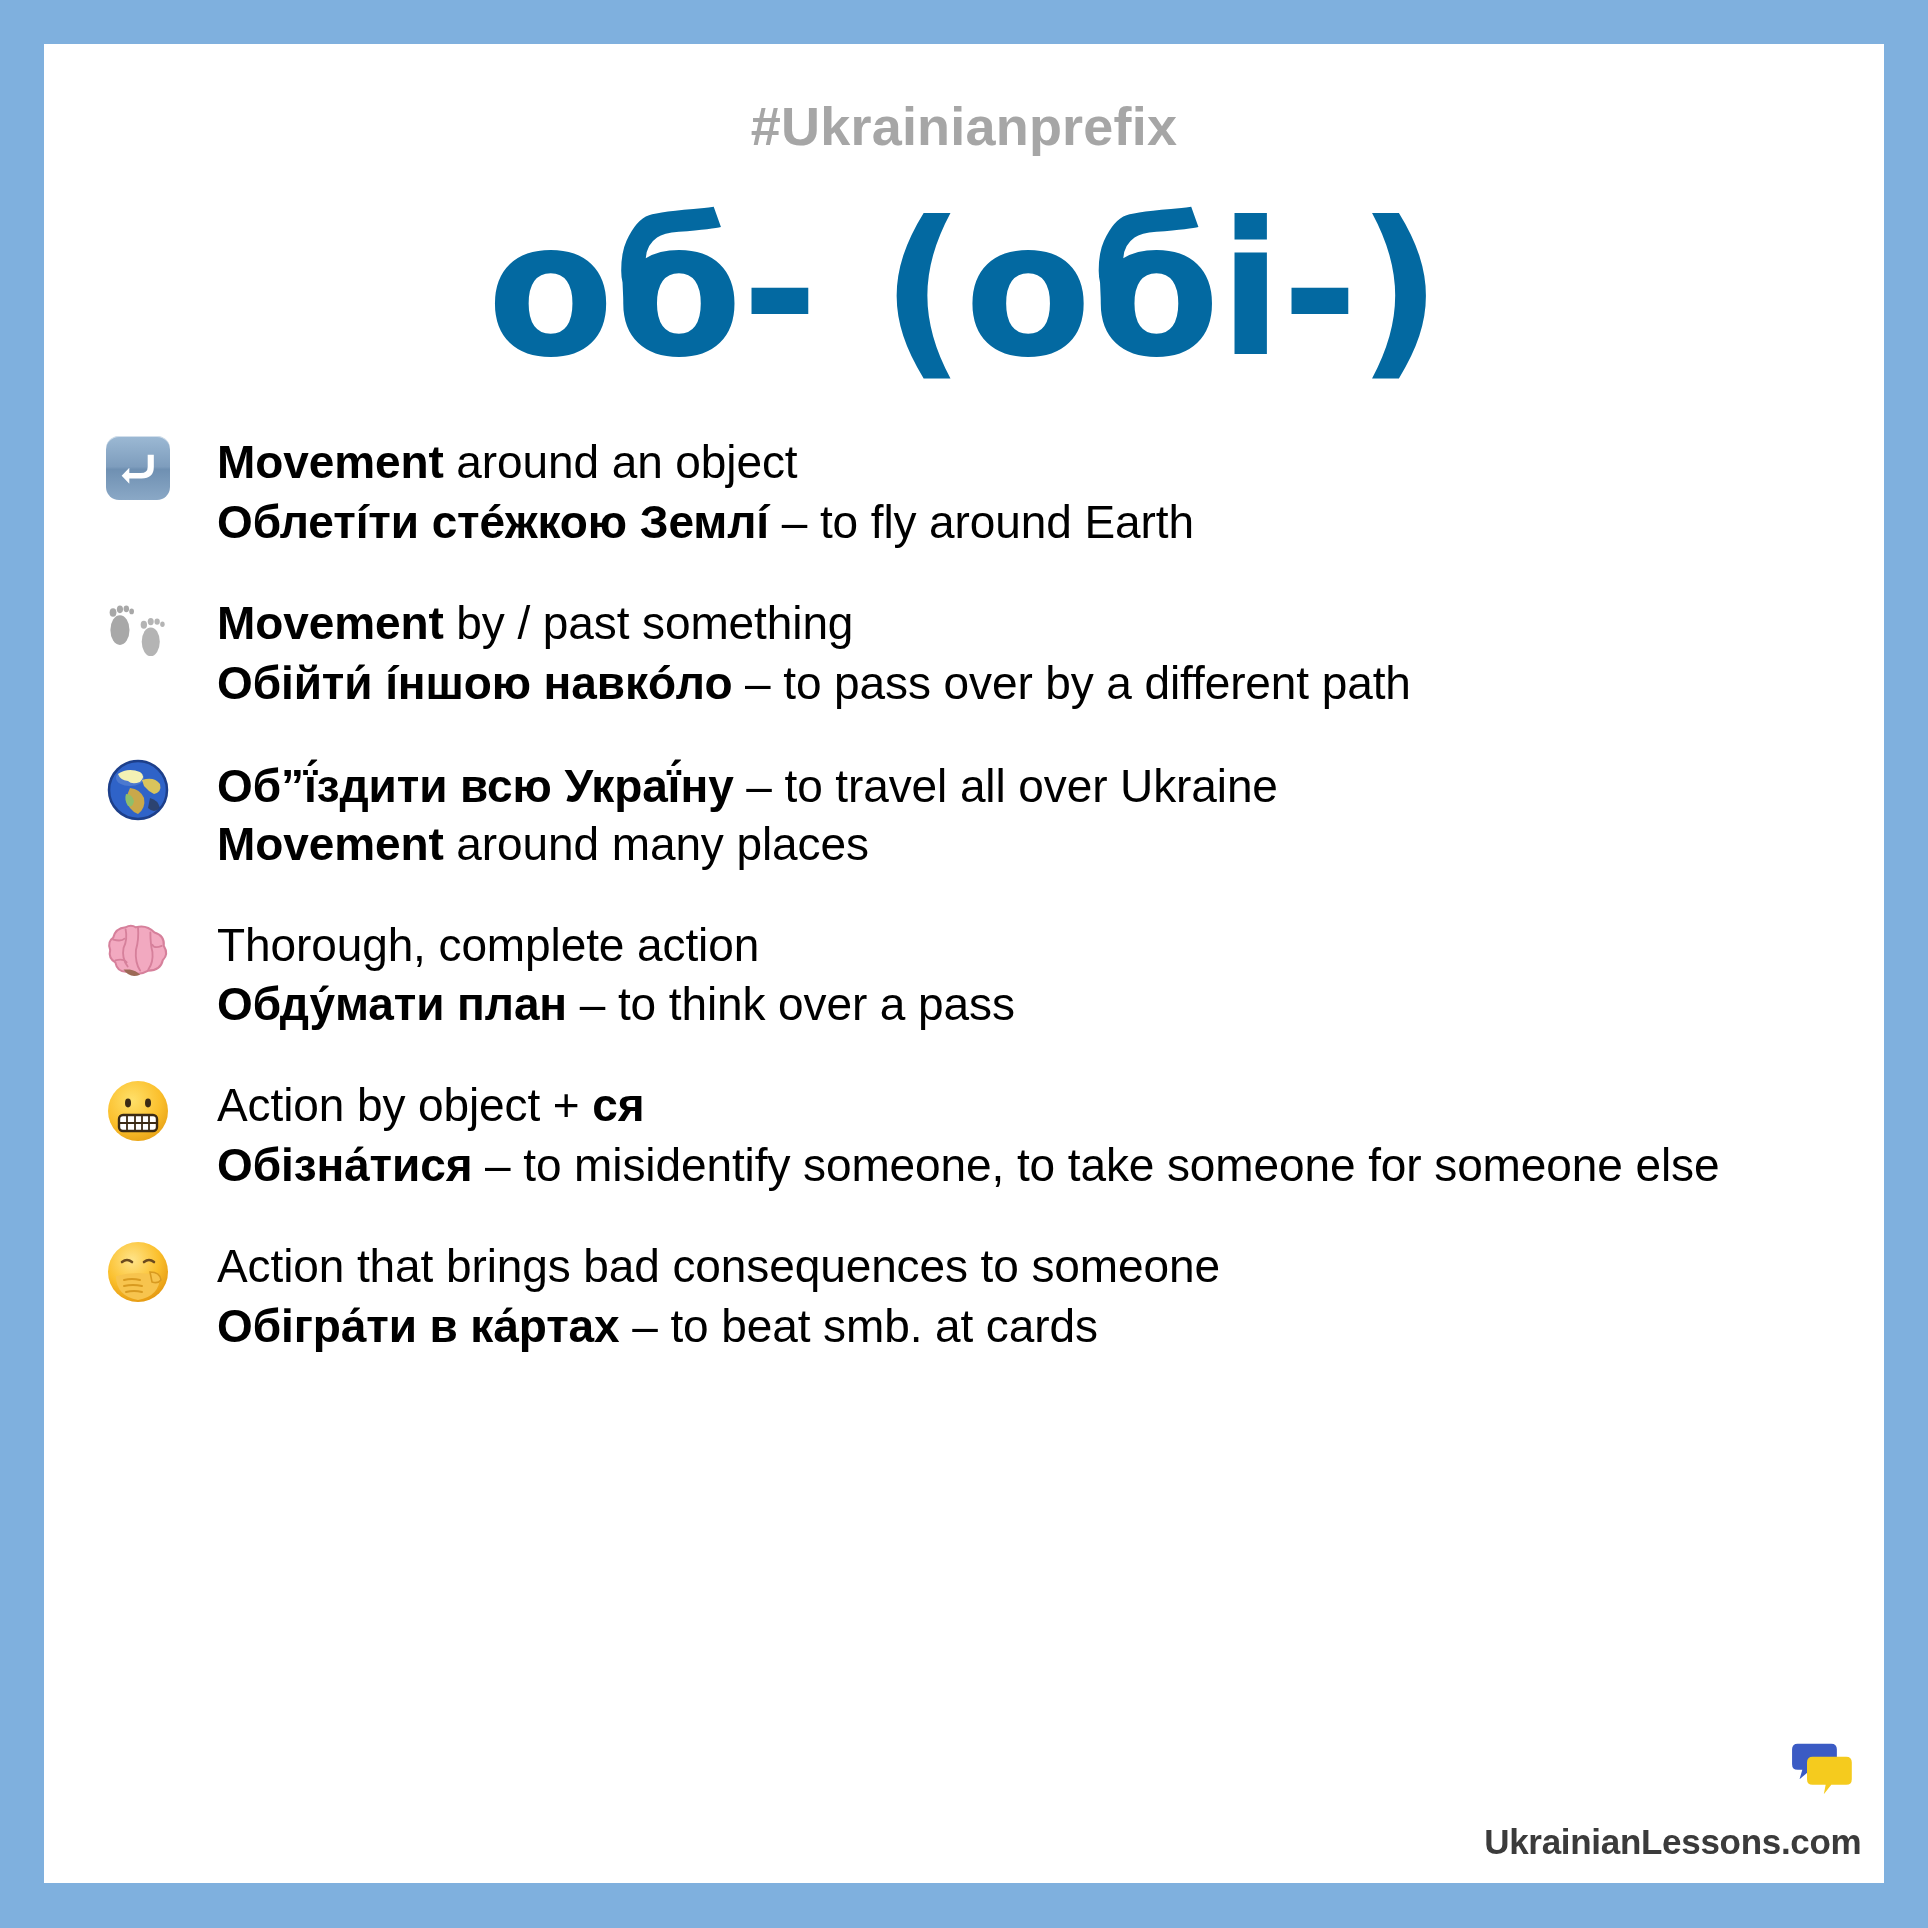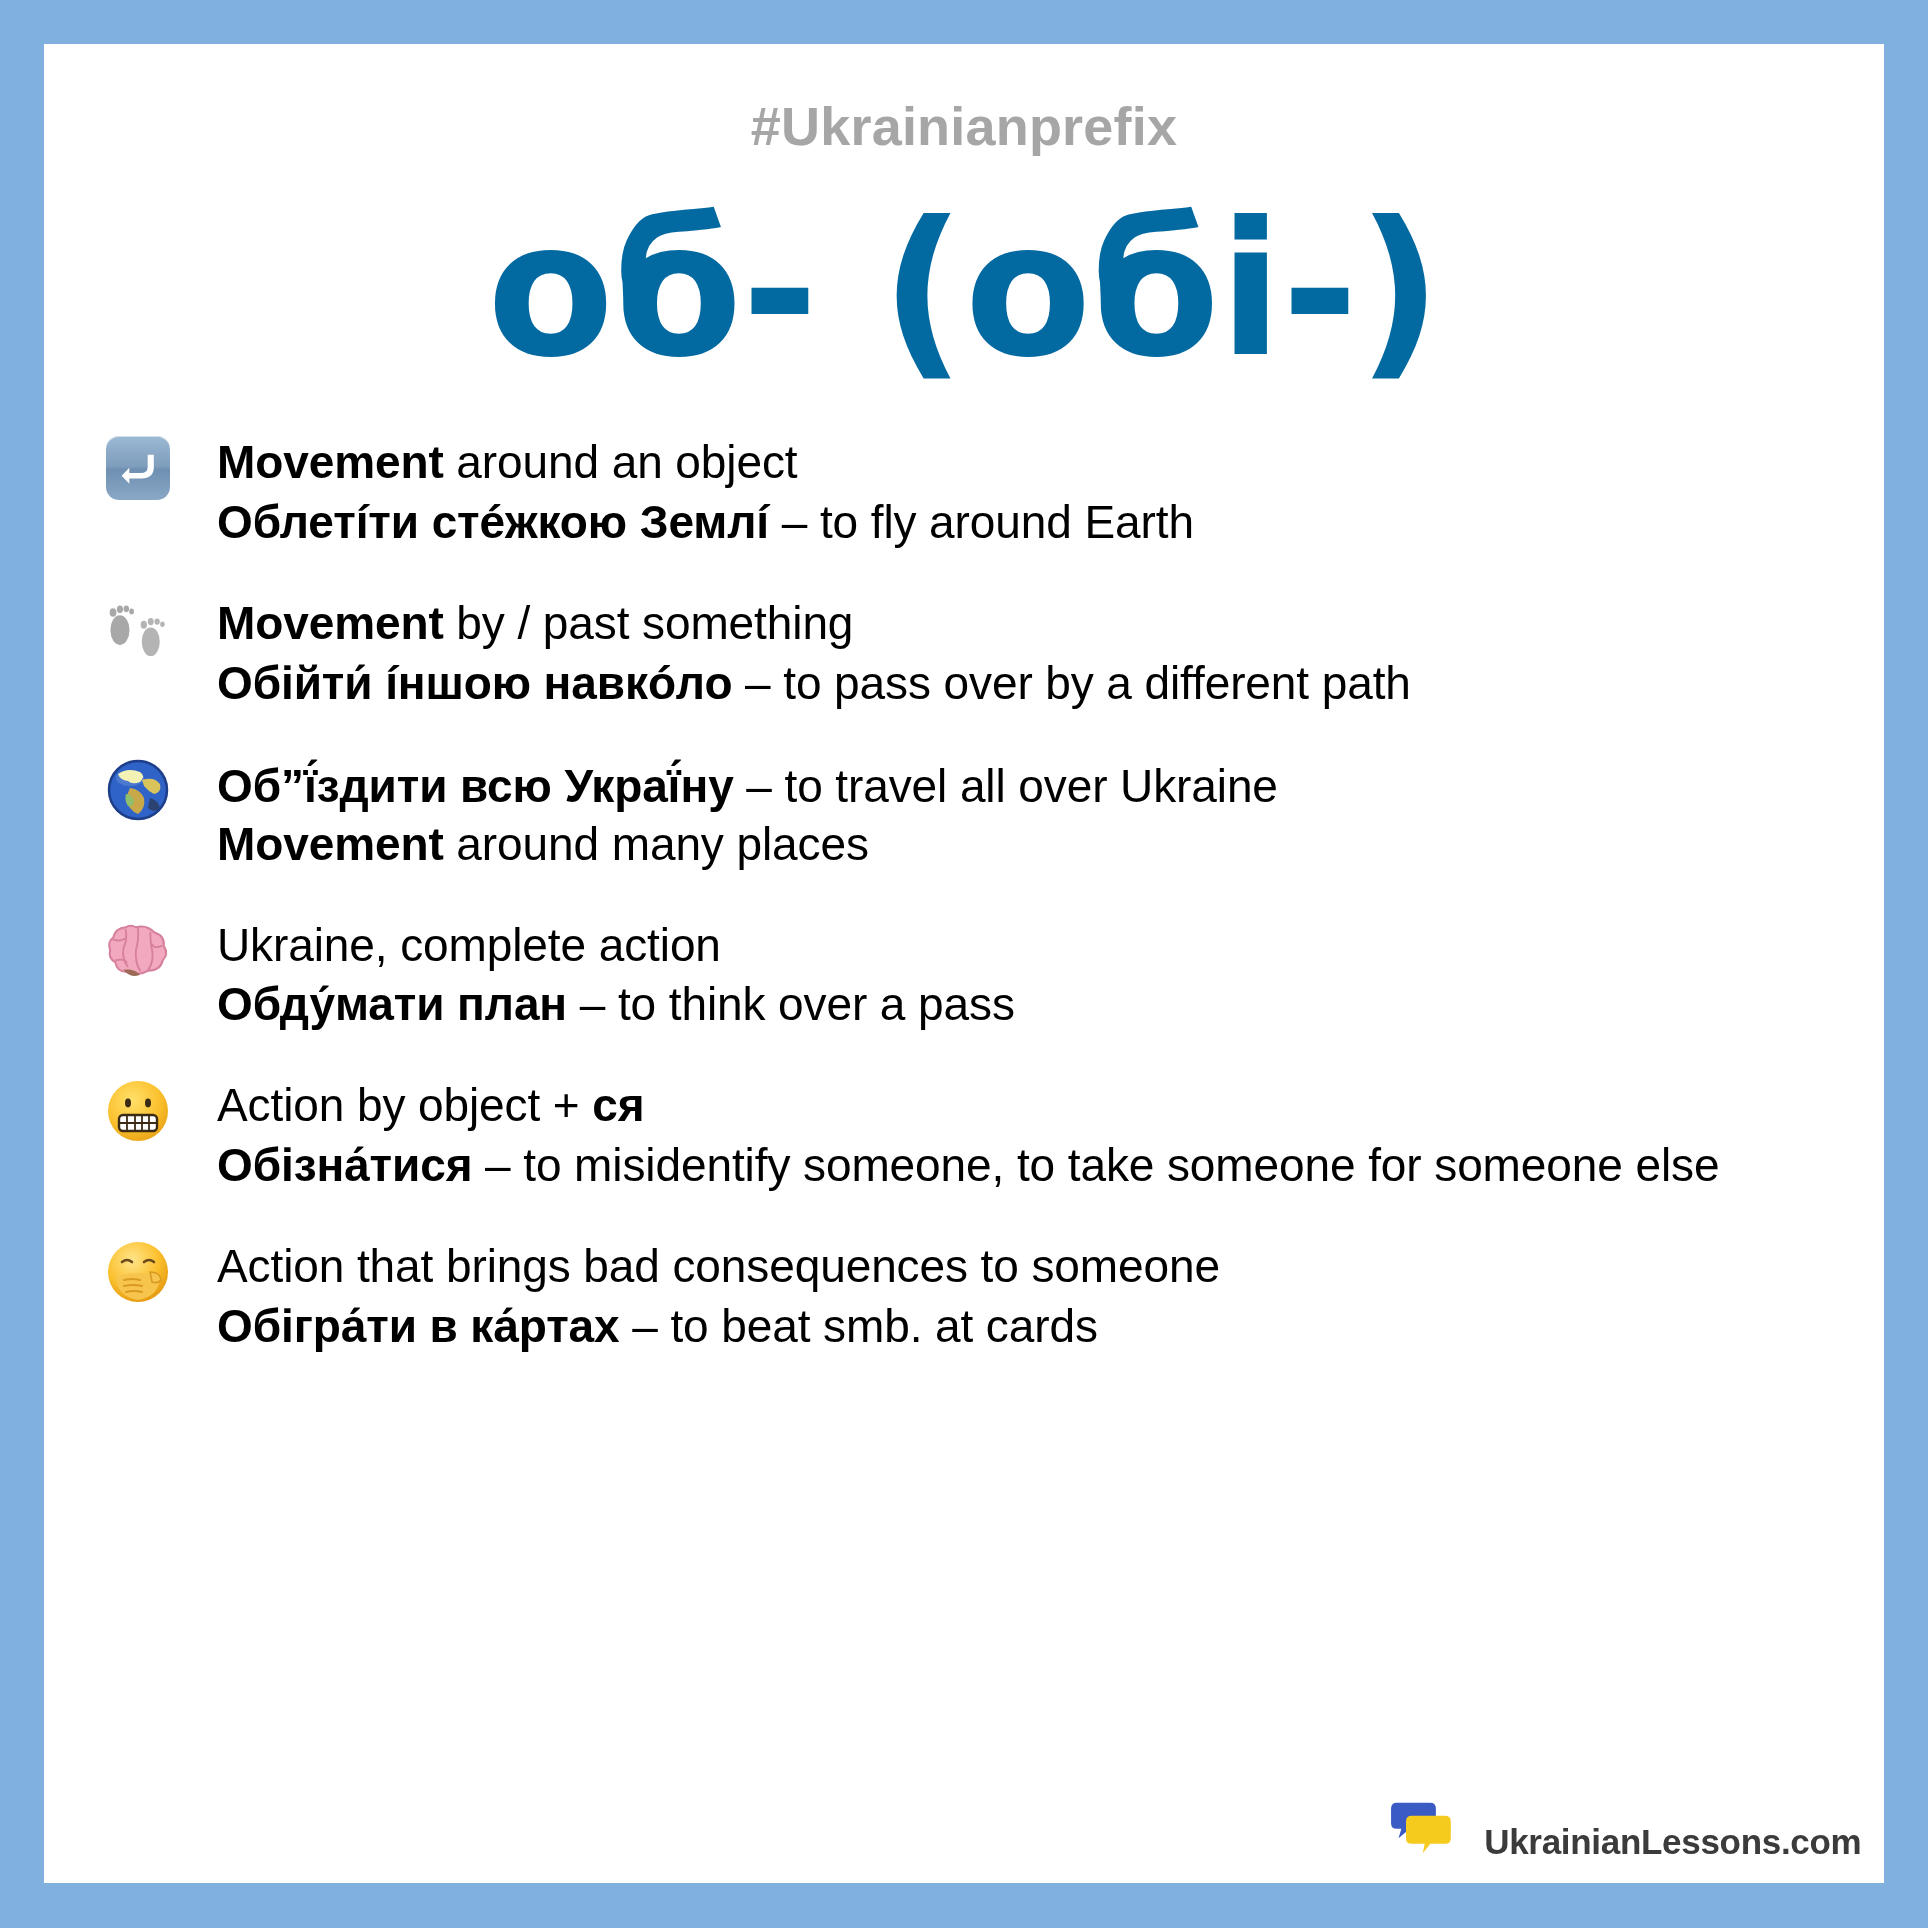--- a/index.html
+++ b/index.html
@@ -119,21 +119,21 @@
 
   
   .icon-hand-mouth { width:64px; height:64px; }
 
   
   #footer {
     position: absolute;
     right: 22.6px;
     bottom: 24.5px;
     display: flex;
-    flex-direction: row;
+    flex-direction: column;
     align-items: flex-end;
     gap: 24px;
   }
 
   #footer-logo { width: 70px; height: 56px; margin-right: 5.6px; margin-bottom: 3.8px; }
 
   #footer-text {
     font-size: 35px;
     font-weight: 700;
     color: #3b3b3b;
@@ -227,21 +227,21 @@
               <path d="M32 6 Q33 18 30 28 Q29 40 34 48"></path>
               <path d="M44 11 Q44 22 46 30 Q47 40 42 47"></path>
               <path d="M8 18 Q16 20 19 17"></path>
               <path d="M55 24 Q48 27 46 23"></path>
               <path d="M10 38 Q18 36 21 40"></path>
             </g>
             <path d="M18 47 Q24 56 34 52 Q30 48 24 47 Z" fill="#9c6a56"></path>
           </svg>
         </div>
         <div class="row-text">
-          <div class="line"><span class="b"></span><span class="n">Ukraine, complete action</span></div>
+          <div class="line"><span class="b"></span><span class="n">Thorough, complete action</span></div>
           <div class="line def"><span class="b">Обду́мати план</span><span class="n"> – </span><span class="n">to think over a pass</span></div>
         </div>
       </div>
 
       <div class="meaning-row">
         <div class="row-icon">
           <svg class="icon-grimace" viewBox="0 0 64 64">
             <defs>
               <radialGradient id="gface" cx="40%" cy="32%" r="72%">
                 <stop offset="0%" stop-color="#ffe06a"></stop>

